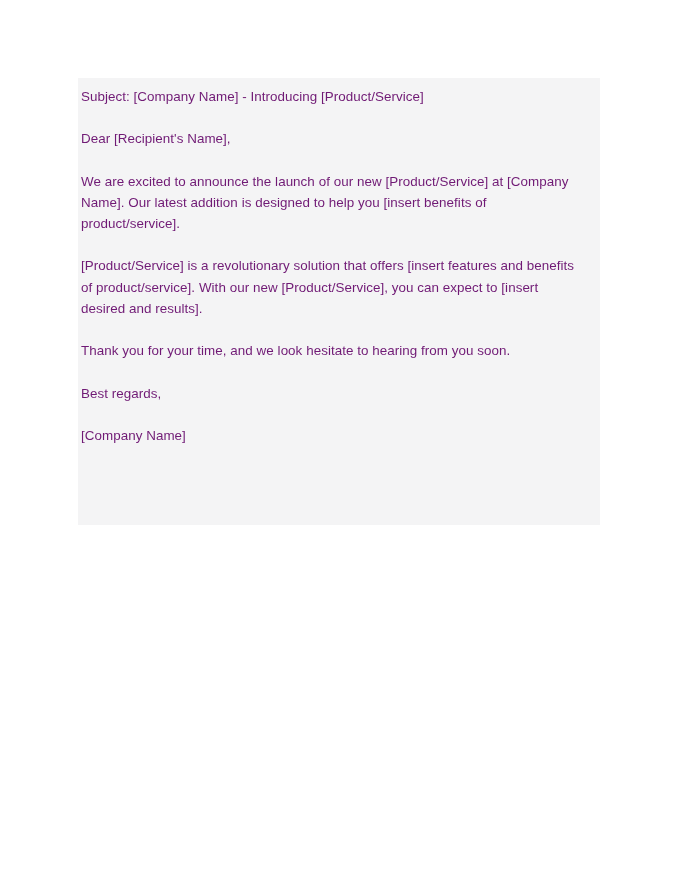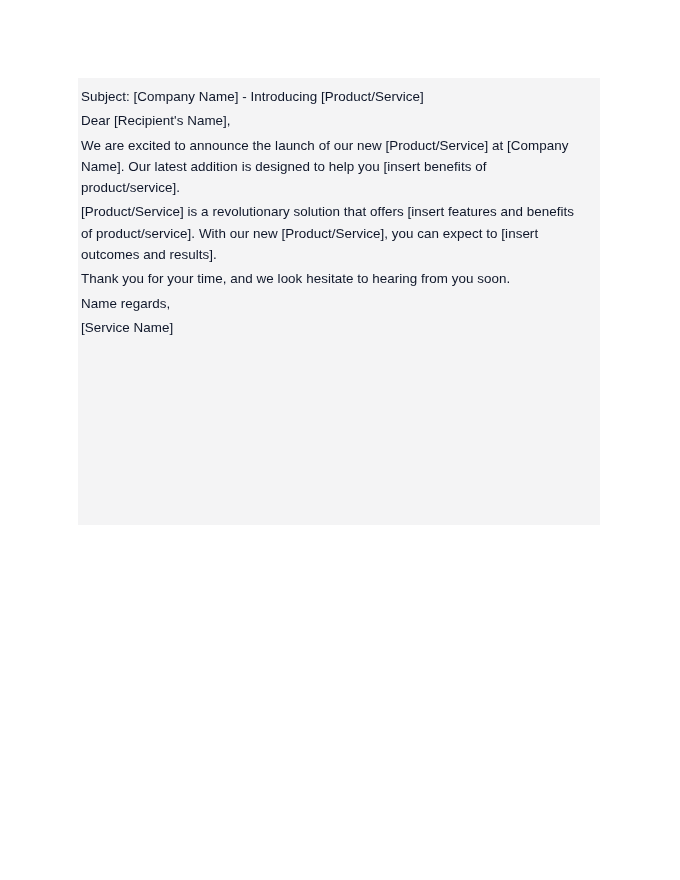--- a/index.html
+++ b/index.html
@@ -30,55 +30,55 @@
     width: 522px;            
     min-height: 447px;       
     background: #f4f4f5;
     box-sizing: border-box;
     padding: 8px 14px 14px 3px;
   }
 
   .para {
     margin: 0;
     padding: 0;
-    color: #0f172a;
+    color: #701a75;
     font-size: 13.4px;
     line-height: 21.3px;
     letter-spacing: 0.05px;
     white-space: pre-wrap;
     width: 508px;
   }
 
   .para + .para {
-    margin-top: 3px;
+    margin-top: 21px;
   }
 
   .para.tight {
     width: 505px;
   }
 </style>
 </head>
 <body>
 
 <div id="page">
 
   <div id="email-body">
 
     <p class="para">Subject: [Company Name] - Introducing [Product/Service]</p>
 
     <p class="para">Dear [Recipient's Name],</p>
 
     <p class="para">We are excited to announce the launch of our new [Product/Service] at [Company Name]. Our latest addition is designed to help you [insert benefits of product/service].</p>
 
-    <p class="para tight">[Product/Service] is a revolutionary solution that offers [insert features and benefits of product/service]. With our new [Product/Service], you can expect to [insert outcomes and results].</p>
+    <p class="para tight">[Product/Service] is a revolutionary solution that offers [insert features and benefits of product/service]. With our new [Product/Service], you can expect to [insert desired and results].</p>
 
 
 
     <p class="para">Thank you for your time, and we look hesitate to hearing from you soon.</p>
 
-    <p class="para">Name regards,</p>
+    <p class="para">Best regards,</p>
 
 
-    <p class="para">[Service Name]</p>
+    <p class="para">[Company Name]</p>
 
   </div>
 
 </div>
 
 </body></html>

